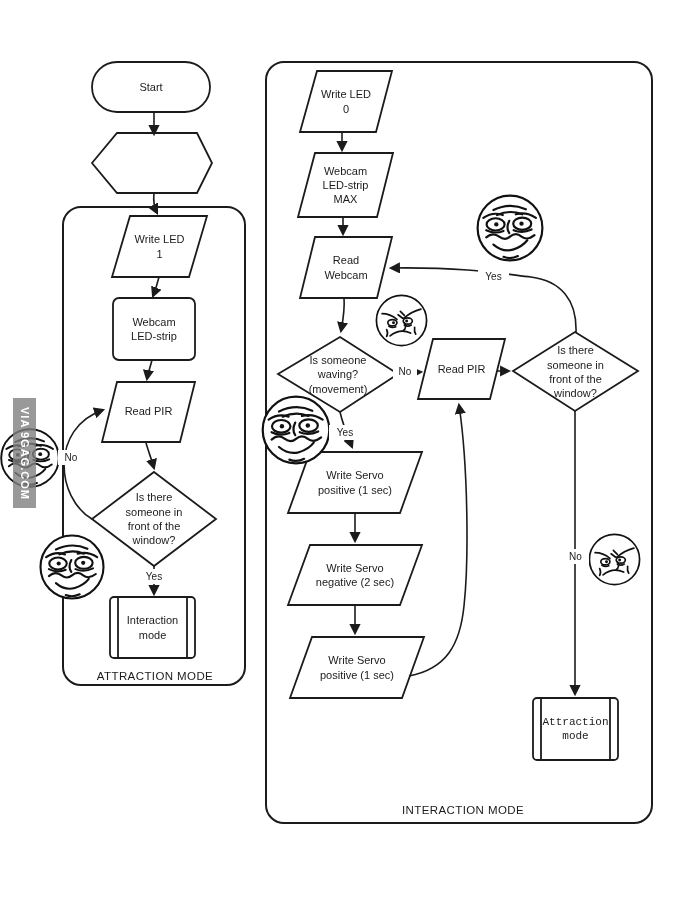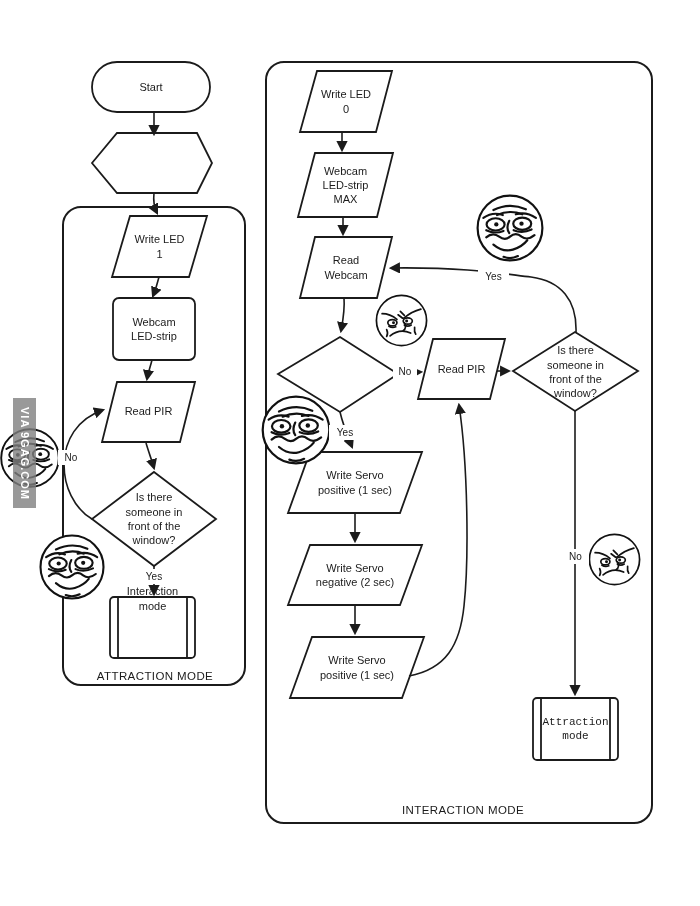--- a/index.html
+++ b/index.html
@@ -145,33 +145,36 @@
   <div class="label" style="left:92px;top:62px;width:118px;height:50px;">Start</div>
   <div class="label" style="left:112px;top:216px;width:95px;height:61px;">Write LED
 1</div>
   <div class="label" style="left:113px;top:298px;width:82px;height:62px;">Webcam
 LED-strip</div>
   <div class="label" style="left:102px;top:380px;width:93px;height:62px;">Read PIR</div>
   <div class="label" style="left:97px;top:470px;width:114px;height:98px;">Is there
 someone in
 front of the
 window?</div>
-  <div class="label" style="left:110px;top:568px;width:85px;height:61px;">Interaction
+  <div class="label" style="left:110px;top:597px;width:85px;height:61px;">Interaction
 mode</div>
   <div class="edge" style="left:58px;top:450px;width:26px;height:15px;">No</div>
   <div class="edge" style="left:139px;top:569px;width:30px;height:15px;">Yes</div>
   <div class="caption" style="left:75px;top:667px;width:160px;height:17px;">ATTRACTION MODE</div>
 
   <div class="label" style="left:300px;top:71px;width:92px;height:61px;">Write LED
 0</div>
   <div class="label" style="left:298px;top:153px;width:95px;height:64px;">Webcam
 LED-strip
 MAX</div>
   <div class="label" style="left:300px;top:237px;width:92px;height:61px;">Read
 Webcam</div>
+  <div class="label" style="left:278px;top:335px;width:120px;height:79px;">Is someone
+waving?
+(movement)</div>
   <div class="label" style="left:418px;top:339px;width:87px;height:60px;">Read PIR</div>
   <div class="label" style="left:513px;top:330px;width:125px;height:84px;">Is there
 someone in
 front of the
 window?</div>
   <div class="label" style="left:288px;top:452px;width:134px;height:61px;">Write Servo
 positive (1 sec)</div>
   <div class="label" style="left:288px;top:545px;width:134px;height:60px;">Write Servo
 negative (2 sec)</div>
   <div class="label" style="left:290px;top:637px;width:134px;height:61px;">Write Servo

